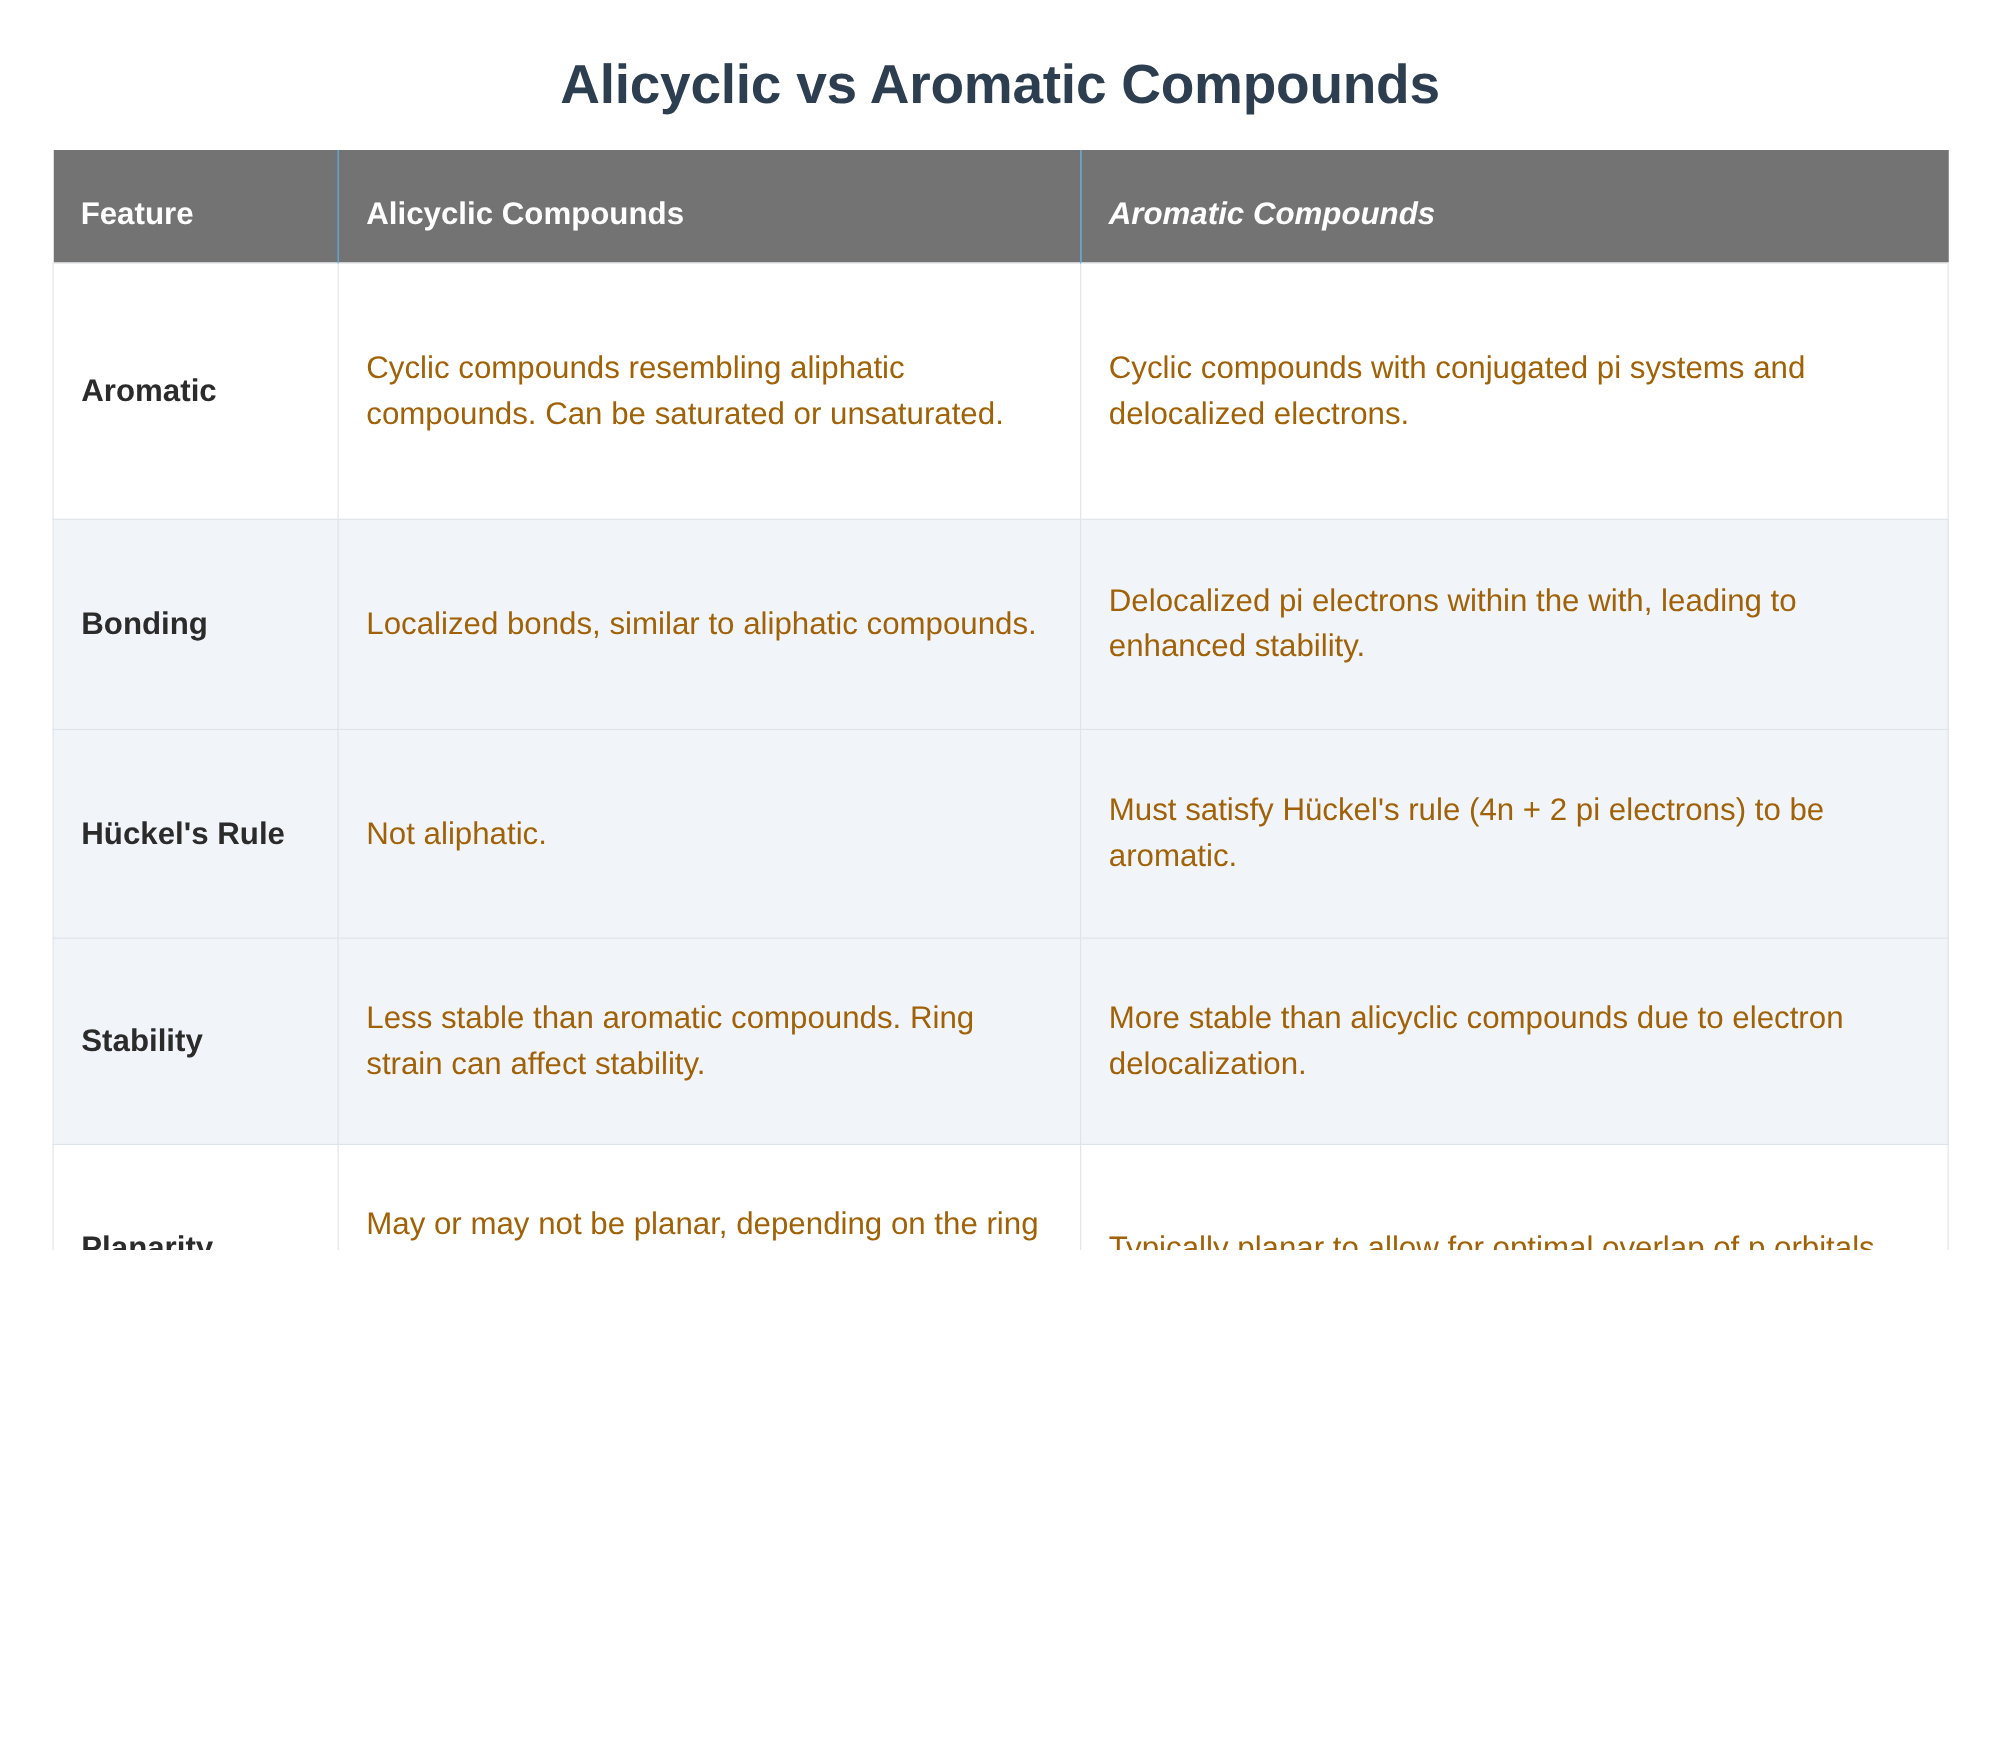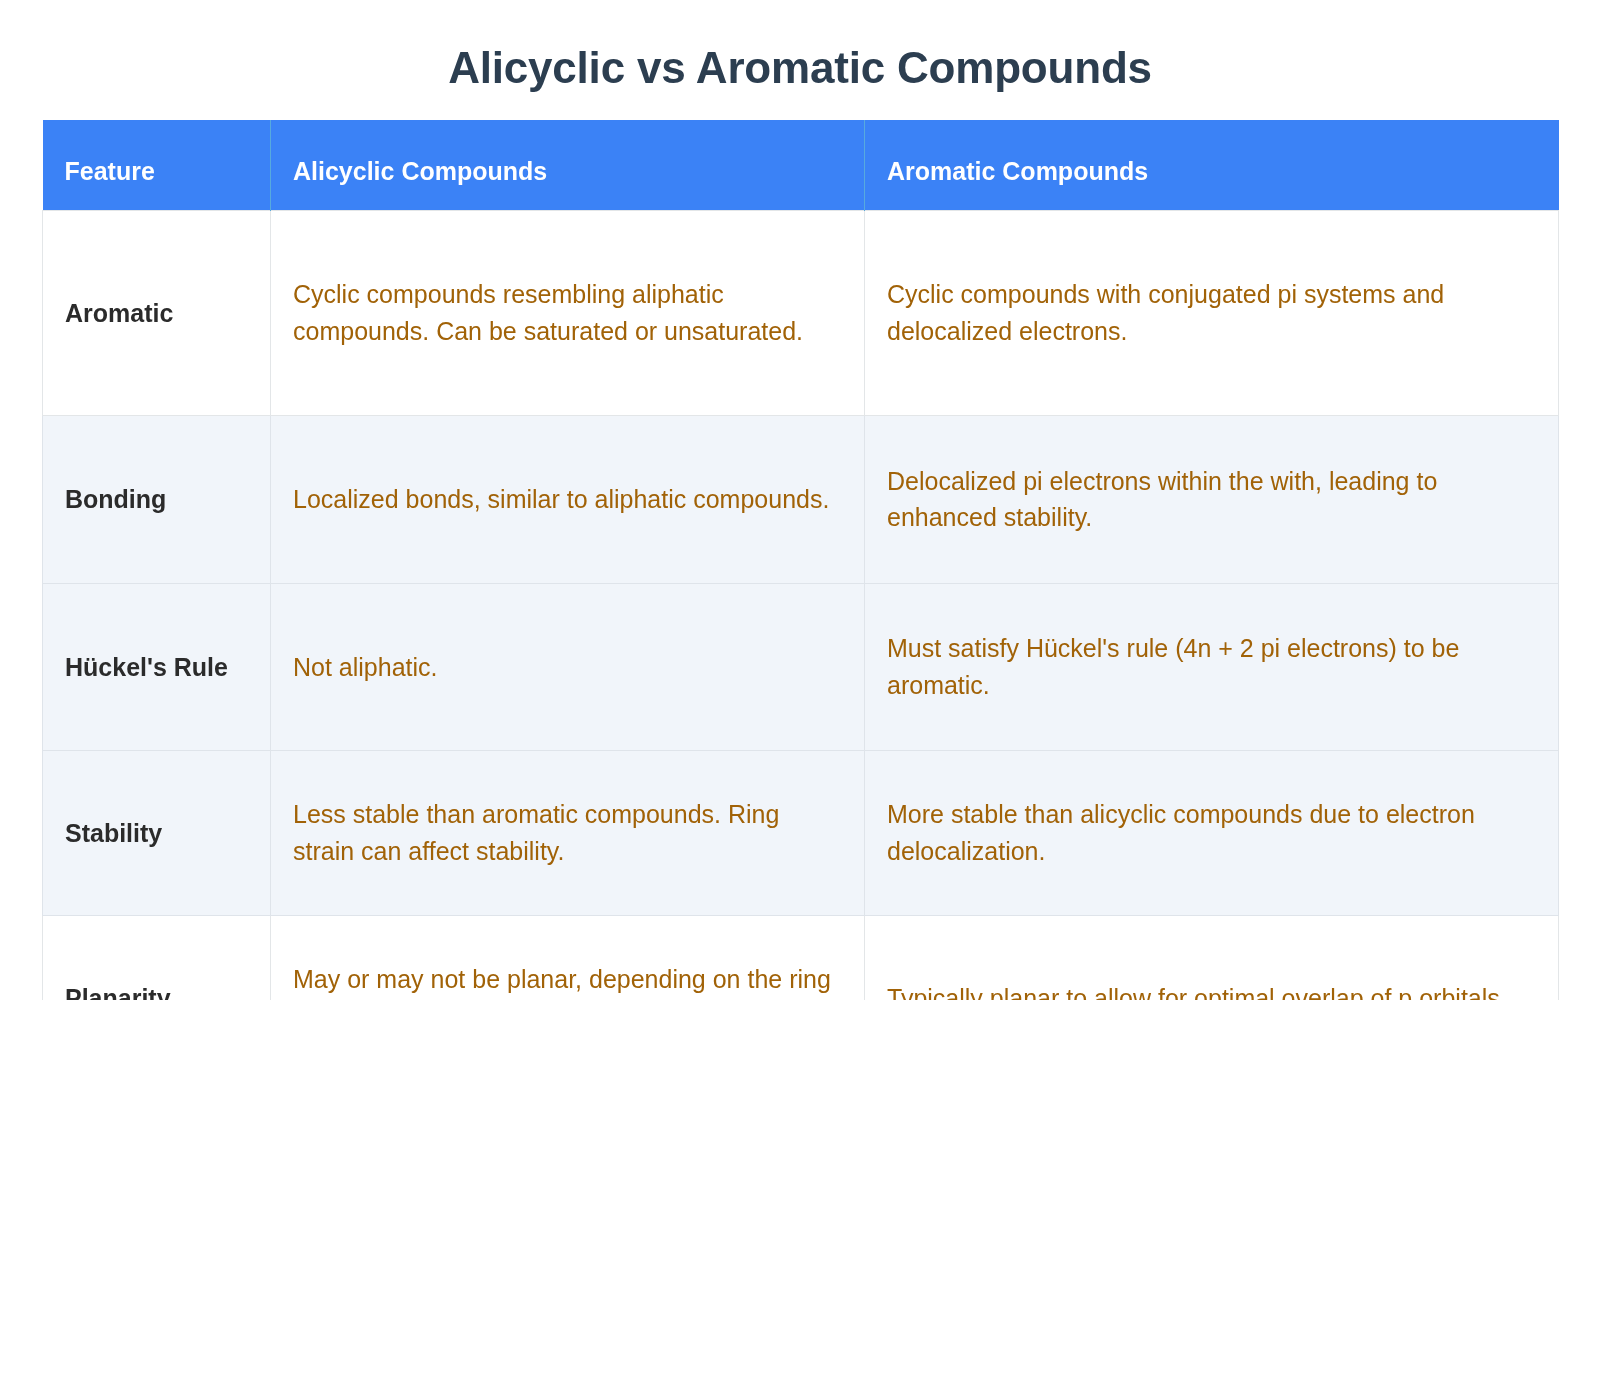--- a/index.html
+++ b/index.html
@@ -41,33 +41,33 @@
     border-collapse: collapse;
     width: 1516px;
     table-layout: fixed;
     background: #ffffff;
   }
   table.compare col.c-feature { width: 228px; }
   table.compare col.c-alicyclic { width: 594px; }
   table.compare col.c-aromatic { width: 694px; }
 
   table.compare thead th {
-    background: #3b82f6;
+    background: #737373;
     color: #ffffff;
     font-size: 25px;
     font-weight: bold;
     text-align: left;
     padding: 26px 22px 24px 22px;
     border-right: 1px solid #57aade;
     vertical-align: bottom;
     height: 90px;
     box-sizing: border-box;
     line-height: 1.15;
   }
-  table.compare thead th:last-child { border-right: none; }
+  table.compare thead th:last-child { border-right: none; font-style: italic; }
 
   table.compare tbody td {
     font-size: 25px;
     color: #a16207;
     padding: 18px 22px;
     border: 1px solid #e3e6e8;
     vertical-align: middle;
     line-height: 1.46;
     word-wrap: break-word;
   }

